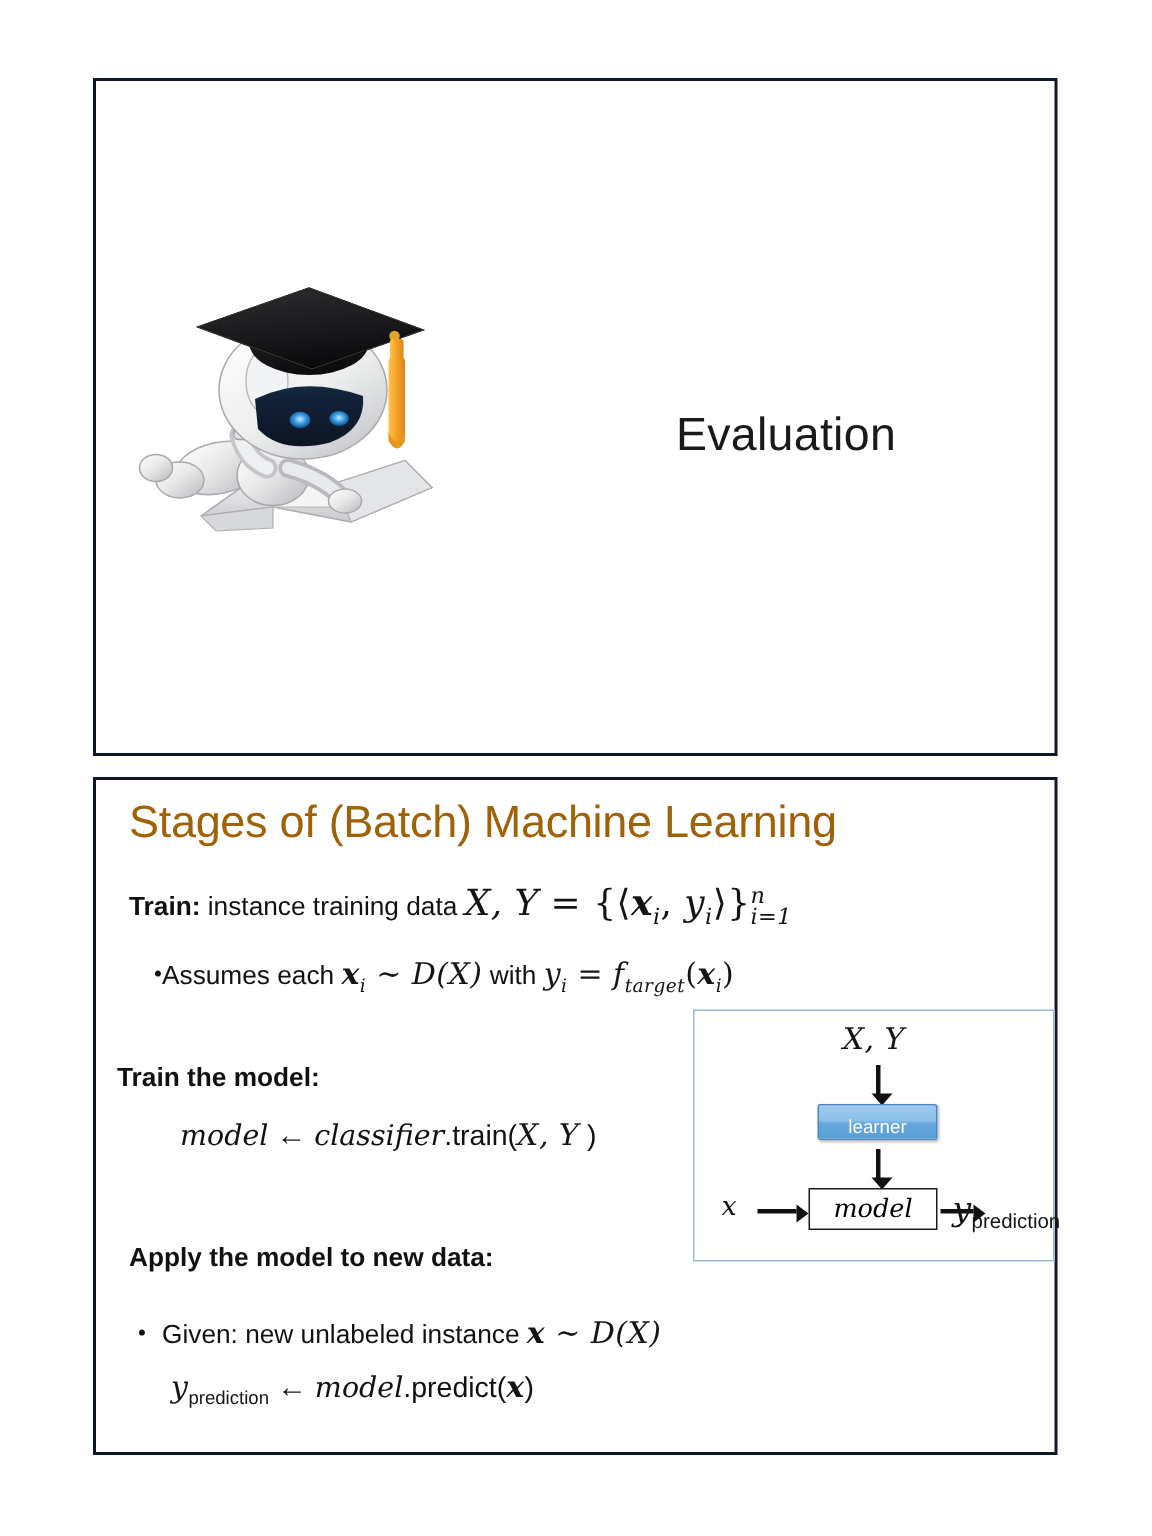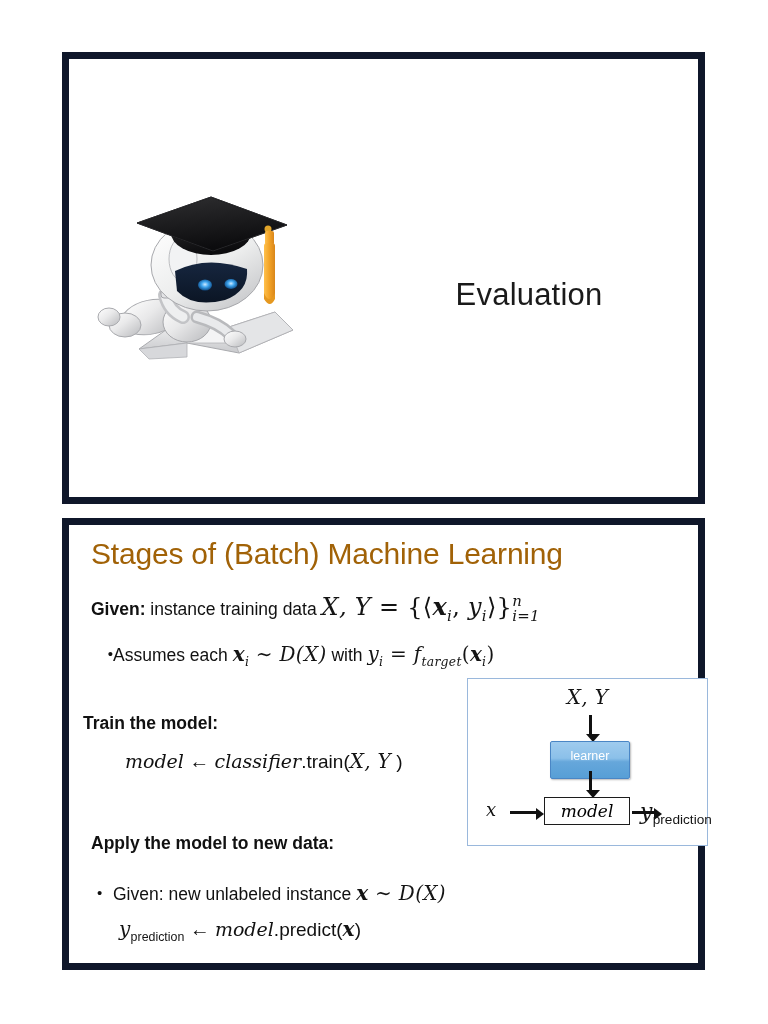--- a/index.html
+++ b/index.html
@@ -12,21 +12,21 @@
     height: 1024px;
     position: relative;
     font-family: "Liberation Sans", sans-serif;
     overflow: hidden;
   }
 
   
   .slide {
     position: absolute;
     background: #ffffff;
-    border: 7px solid #0f172a;
+    border: 2px solid #0f172a;
     box-sizing: border-box;
   }
   #slide-title {
     left: 62px;
     top: 52px;
     width: 643px;
     height: 452px;
   }
   #slide-stages {
     left: 62px;
@@ -141,21 +141,21 @@
     left: 0; right: 0;
     top: 6px;
     text-align: center;
     font-size: 20px;
   }
   .pl-learner {
     position: absolute;
     left: 82px;
     top: 62px;
     width: 80px;
-    height: 38px;
+    height: 24px;
     border: 1px solid #4a86c5;
     border-radius: 2px;
     background: linear-gradient(180deg, #9fcbee 0%, #8bc0e9 45%, #66a7db 55%, #579fd6 100%);
     color: #ffffff;
     font-size: 12.5px;
     line-height: 28px;
     text-align: center;
     box-shadow: 1px 1px 2px rgba(0,0,0,0.28);
     box-sizing: border-box;
   }
@@ -315,21 +315,21 @@
   </div>
 
   <div class="title-text">Evaluation</div>
 </div>
 
 <div class="slide" id="slide-stages">
 
   <div class="slide-heading">Stages of (Batch) Machine Learning</div>
 
   <div class="body-line" style="left:22px; top:67px;">
-    <span class="b">Given:</span><span> instance training data </span><span class="math" style="font-size:24px;">
+    <span class="b">Train:</span><span> instance training data </span><span class="math" style="font-size:24px;">
       <span>X, Y</span><span class="math-up"> = </span><span class="math-up">{⟨</span><b>x</b><sub class="mini">i</sub><span class="math-up">, </span><span>y</span><sub class="mini">i</sub><span class="math-up">⟩}</span><span class="stack"><span>n</span><span>i=1</span></span>
     </span>
   </div>
 
   <div class="body-line" style="left:28px; top:117px;text-align:right;">
     <span class="bullet-dot">•</span><span>Assumes each </span><span class="math" style="font-size:20px;"><b>x</b><sub class="mini">i</sub><span class="math-up"> ∼ </span><span class="cal">D</span><span class="cal">(X)</span></span><span> with </span><span class="math" style="font-size:20px;"><span>y</span><sub class="mini">i</sub><span class="math-up"> = </span><span>f</span><sub class="mini">target</sub><span class="math-up">(</span><b>x</b><sub class="mini">i</sub><span class="math-up">)</span></span>
   </div>
 
   <div class="body-line b" style="left:14px; top:188px;">Train the model:</div>
 

